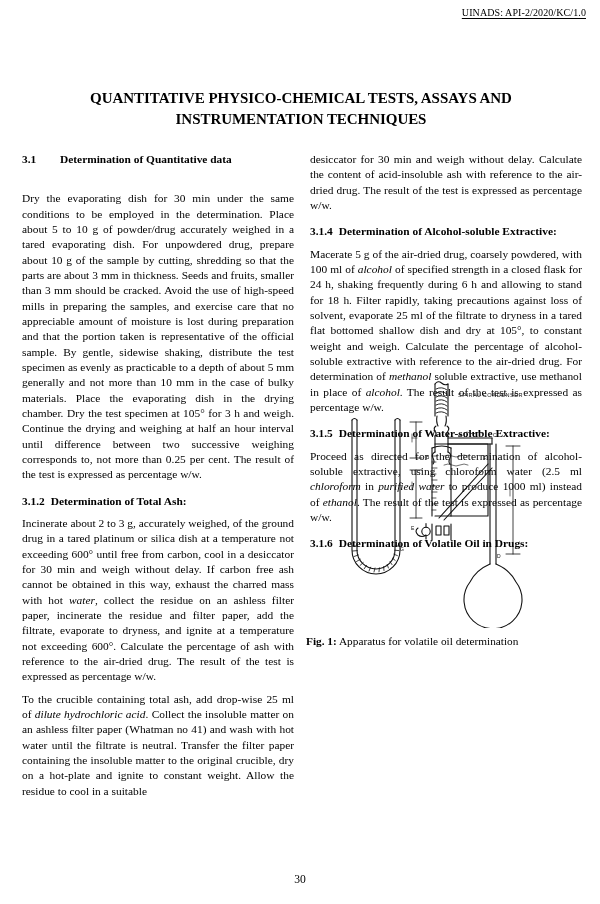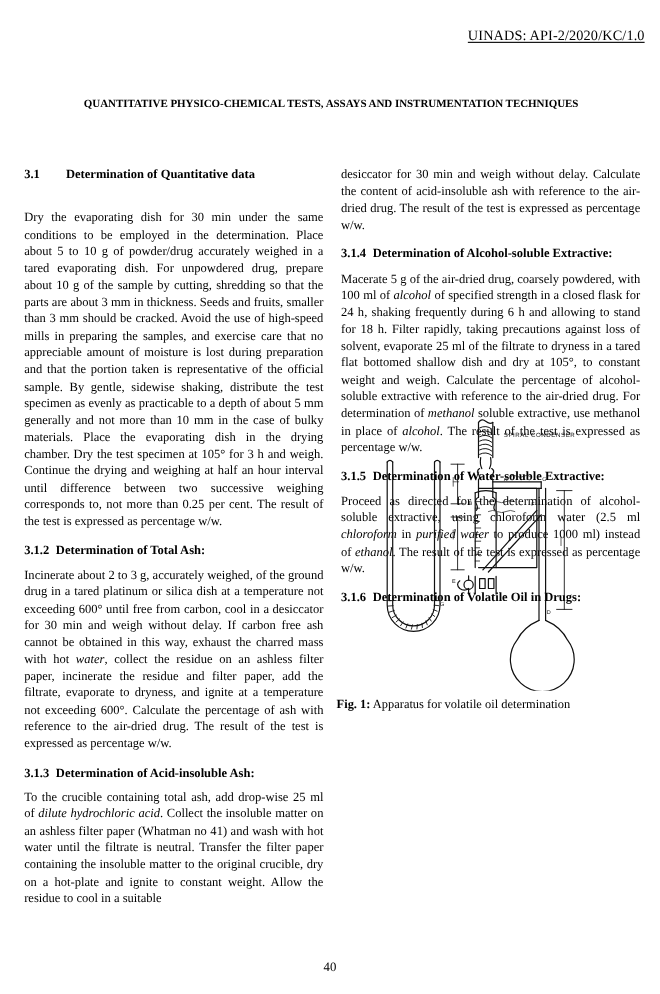--- a/index.html
+++ b/index.html
@@ -17,23 +17,23 @@
   }
   .page {
     position: absolute;
     inset: 0;
     padding: 0;
   }
 
   
   .doc-header {
     position: absolute;
-    top: 24px;
+    top: 7px;
     right: 14px;
-    font-size: 13px;
+    font-size: 10px;
     letter-spacing: 0.1px;
     text-decoration: underline;
     text-underline-offset: 2px;
     white-space: nowrap;
   }
 
   
   .title-block {
     position: absolute;
     top: 88px;
@@ -41,21 +41,21 @@
     right: 28px;
     text-align: center;
   }
   .appendix-title {
     font-size: 12.5px;
     font-weight: bold;
     letter-spacing: 0.2px;
     margin-bottom: 13px;
   }
   .main-title {
-    font-size: 10px;
+    font-size: 15px;
     font-weight: bold;
     line-height: 1.38;
     letter-spacing: -0.05px;
   }
 
   
   .columns {
     position: absolute;
     top: 152px;
     left: 22px;
@@ -147,23 +147,20 @@
 
 
       <p class="body first">Dry the evaporating dish for 30 min under the same conditions to be employed in the determination. Place about 5 to 10 g of powder/drug accurately weighed in a tared evaporating dish. For unpowdered drug, prepare about 10 g of the sample by cutting, shredding so that the parts are about 3 mm in thickness. Seeds and fruits, smaller than 3 mm should be cracked. Avoid the use of high-speed mills in preparing the samples, and exercise care that no appreciable amount of moisture is lost during preparation and that the portion taken is representative of the official sample. By gentle, sidewise shaking, distribute the test specimen as evenly as practicable to a depth of about 5 mm generally and not more than 10 mm in the case of bulky materials. Place the evaporating dish in the drying chamber. Dry the test specimen at 105° for 3 h and weigh. Continue the drying and weighing at half an hour interval until difference between two successive weighing corresponds to, not more than 0.25 per cent. The result of the test is expressed as percentage w/w.</p>
 
       <h3 class="sec spaced-top">
         <span class="sec-num narrow">3.1.2</span><span>Determination of Total Ash:</span>
       </h3>
 
       <p class="body"><span> Incinerate about 2 to 3 g, accurately weighed, of the ground drug in a tared platinum or silica dish at a temperature not exceeding 600° until free from carbon, cool in a desiccator for 30 min and weigh without delay. If carbon free ash cannot be obtained in this way, exhaust the charred mass with hot </span><i>water</i><span>, collect the residue on an ashless filter paper, incinerate the residue and filter paper, add the filtrate, evaporate to dryness, and ignite at a temperature not exceeding 600°. Calculate the percentage of ash with reference to the air-dried drug. The result of the test is expressed as percentage w/w.</span></p>
 
-      <h3 class="sec spaced-top">
-        <span class="sec-num narrow">3.1.3</span><span>Determination of Acid-insoluble Ash:</span>
-      </h3>
 
       <p class="body"><span>To the crucible containing total ash, add drop-wise 25 ml of </span><i>dilute hydrochloric acid</i><span>. Collect the insoluble matter on an ashless filter paper (Whatman no 41) and wash with hot water until the filtrate is neutral. Transfer the filter paper containing the insoluble matter to the original crucible, dry on a hot-plate and ignite to constant weight. Allow the residue to cool in a suitable</span></p>
 
     </div>
 
     <div class="col col-right">
 
       <p class="body" style="margin-top:0;">desiccator for 30 min and weigh without delay. Calculate the content of acid-insoluble ash with reference to the air-dried drug. The result of the test is expressed as percentage w/w.</p>
 
       <h3 class="sec spaced-top">
@@ -307,15 +304,15 @@
       </g>
 
       <text x="118" y="19" font-family="'Liberation Sans', sans-serif" font-size="5.6" letter-spacing="0.5" fill="#111111">SPIRAL CONDENSER</text>
     </svg>
 
     <div class="fig-caption">
       <b>Fig. 1:</b><span> Apparatus for volatile oil determination</span>
     </div>
   </div>
 
-  <div class="page-number">40</div>
+  <div class="page-number">30</div>
 
 </div>
 
 </body></html>

